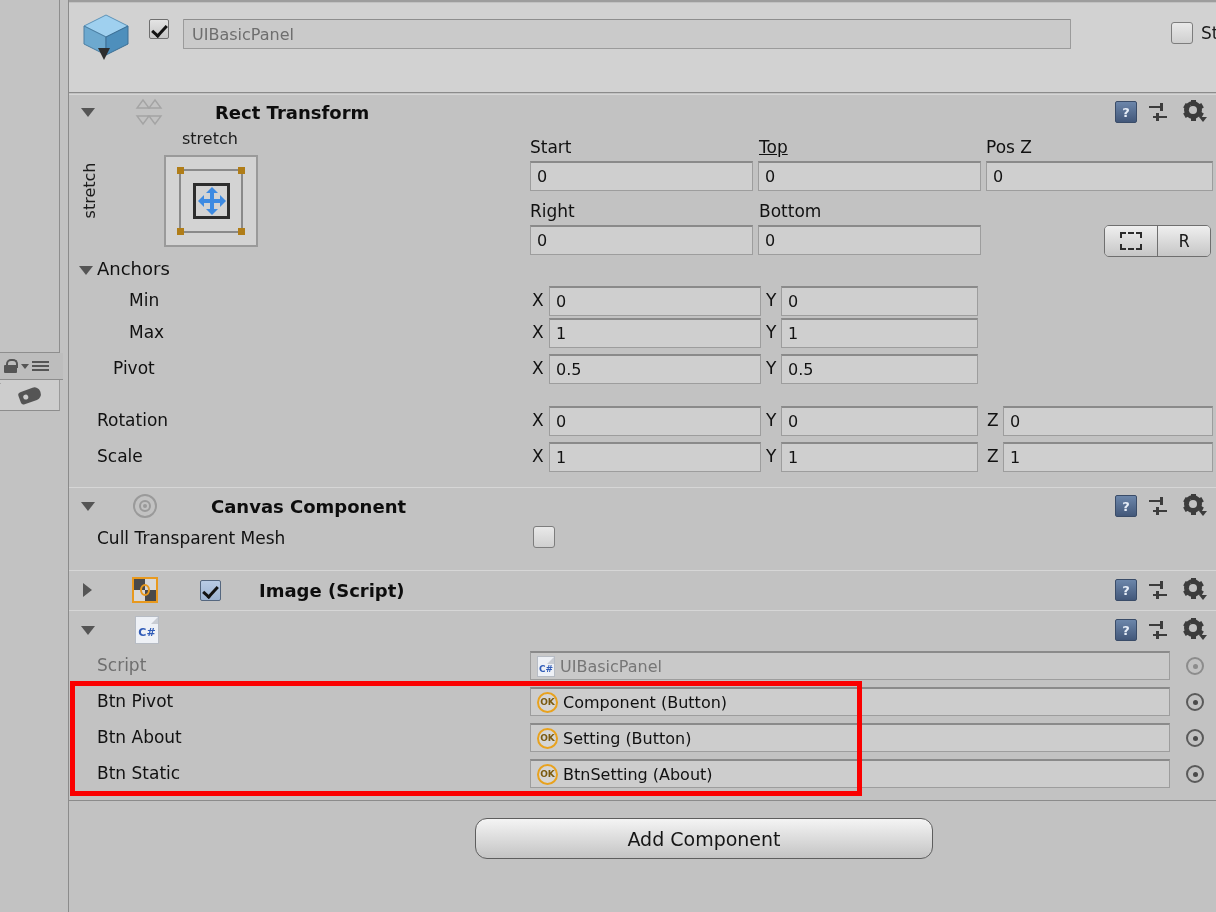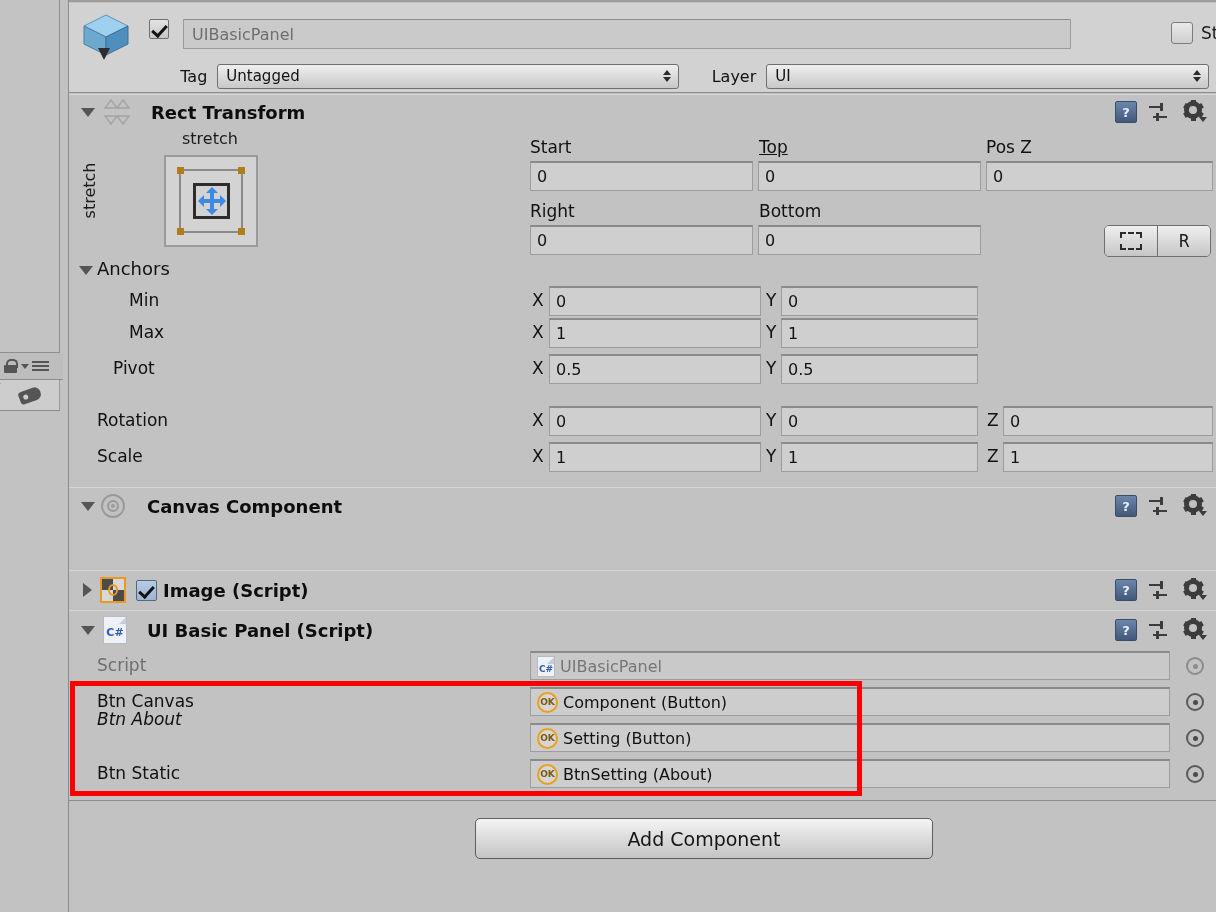--- a/index.html
+++ b/index.html
@@ -46,21 +46,21 @@
   .lbl-tag{width:60px;text-align:right;padding-right:10px;font-size:16px;}
   .lbl-layer{width:80px;text-align:right;padding-right:10px;font-size:16px;}
   .popup{height:25px;background:linear-gradient(#efefef,#c8c8c8);border:1px solid #6f6f6f;border-radius:3px;box-sizing:border-box;display:flex;align-items:center;padding:0 8px;font-size:15px;position:relative;}
   .popup .updown{position:absolute;right:7px;top:50%;transform:translateY(-50%);display:flex;flex-direction:column;align-items:center;gap:2px;}
   .popup .updown i{display:block;width:0;height:0;border-left:4px solid transparent;border-right:4px solid transparent;}
   .popup .updown i.u{border-bottom:5px solid #2b2b2b;}
   .popup .updown i.d{border-top:5px solid #2b2b2b;}
 
   
   .comp{position:absolute;left:0;width:1148px;background:#c2c2c2;border-bottom:1px solid #8b8b8b;border-top:1px solid #d6d6d6;}
-  .comp-title{position:relative;height:34px;display:flex;align-items:center;}
+  .comp-title{position:relative;height:34px;display:flex;align-items:center;gap:32px;}
   .foldout{width:0;height:0;margin-left:12px;border-left:7px solid transparent;border-right:7px solid transparent;border-top:9px solid #555;}
   .foldout.closed{border-left:9px solid #555;border-right:none;border-top:7px solid transparent;border-bottom:7px solid transparent;margin-left:14px;}
   .comp-name{font-weight:bold;font-size:18px;color:#0d0d0d;}
   .hdr-icons{position:absolute;right:10px;top:50%;transform:translateY(-50%);display:flex;align-items:center;gap:12px;}
   .ico-help{width:22px;height:22px;border-radius:2px;background:linear-gradient(#6c86aa,#43587a);border:1px solid #3a4c68;display:flex;align-items:center;justify-content:center;color:#e7eef8;font-size:13px;font-weight:bold;box-sizing:border-box;}
   .ico-preset{width:22px;height:20px;position:relative;}
   .ico-preset i{position:absolute;height:2px;background:#3c3c3c;}
   .ico-preset .l1{left:0;top:4px;width:14px;}
   .ico-preset .l2{left:4px;top:14px;width:14px;}
   .ico-preset .k1{left:11px;top:1px;width:3px;height:8px;background:#3c3c3c;}
@@ -119,21 +119,21 @@
   .obj-field{position:absolute;height:29px;background:#cdcdcd;border:1px solid #9d9d9d;border-top:2px solid #8a8a8a;box-sizing:border-box;display:flex;align-items:center;padding-left:6px;font-size:16px;gap:5px;}
   .obj-field.disabled{color:#767676;background:#c9c9c9;}
   .ok-badge{width:21px;height:21px;border-radius:50%;border:2px solid #e8a21e;box-sizing:border-box;background:#d6d6d6;display:flex;align-items:center;justify-content:center;font-size:9px;font-weight:bold;color:#7a5a10;flex:0 0 auto;}
   .picker{position:absolute;width:18px;height:18px;border-radius:50%;border:2px solid #5a5a5a;box-sizing:border-box;display:flex;align-items:center;justify-content:center;}
   .picker:after{content:"";width:5px;height:5px;border-radius:50%;background:#4a4a4a;}
   .picker.light{border-color:#8c8c8c;}
   .picker.light:after{background:#8c8c8c;}
 
   .smallchk{width:22px;height:22px;background:linear-gradient(#e9e9e9,#cfcfcf);border:1px solid #7d7d7d;border-radius:3px;box-sizing:border-box;}
 
-  .add-comp{position:absolute;left:406px;top:818px;width:458px;height:41px;border:1px solid #5e5e5e;border-radius:5px;background:linear-gradient(#f4f4f4,#c4c4c4);display:flex;align-items:center;justify-content:center;font-size:19px;color:#151515;box-sizing:border-box;}
+  .add-comp{position:absolute;left:406px;top:818px;width:458px;height:41px;border:1px solid #5e5e5e;border-radius:12px;background:linear-gradient(#f4f4f4,#c4c4c4);display:flex;align-items:center;justify-content:center;font-size:19px;color:#151515;box-sizing:border-box;}
 
   .redbox{position:absolute;left:70px;top:681px;width:792px;height:115px;border:5px solid #fa0000;box-sizing:border-box;pointer-events:none;z-index:40;}
 
   .sep{position:absolute;left:0;width:1148px;height:1px;background:#8b8b8b;}
 </style>
 </head>
 <body>
 
 <div class="root">
 
@@ -174,38 +174,20 @@
       <div class="row-name">
         <div class="chk on"></div>
         <div class="name-field">UIBasicPanel</div>
         <div class="static-wrap">
           <div class="smallchk"></div>
           <div class="static-label">Static</div>
 
         </div>
       </div>
 
-      <div class="row-tag">
-        <div class="lbl-tag">Tag</div>
-        <div class="popup" style="width:474px;">
-          <span>Untagged</span>
-          <span class="updown">
-              <i class="u"></i>
-              <i class="d"></i>
-            </span>
-        </div>
-        <div class="lbl-layer">Layer</div>
-        <div class="popup" style="width:455px;">
-          <span>UI</span>
-          <span class="updown">
-              <i class="u"></i>
-              <i class="d"></i>
-            </span>
-        </div>
-      </div>
     </div>
 
     <div class="comp" style="top:94px;height:392px;">
       <div class="comp-title">
         <div class="foldout"></div>
         <svg width="40" height="28" style="margin-left:2px;" viewBox="0 0 40 28">
           <g fill="none" stroke="#a4a4a4" stroke-width="1.4">
             <polygon points="14,2 20,10 8,10"></polygon>
               <polygon points="26,2 32,10 20,10" transform="translate(0,0)"></polygon>
             <polygon points="8,18 20,18 14,26"></polygon>
@@ -329,20 +311,24 @@
           <div class="ico-gear">
             <div class="gear-t"></div>
               <div class="gear-t gear-t2"></div>
               <div class="gear-t gear-t3"></div>
             <div class="gear-c"></div>
               <div class="gear-hole"></div>
               <div class="gear-caret"></div>
           </div>
         </div>
       </div>
+      <div style="position:relative;height:40px;">
+        <div class="rowlabel" style="left:28px;top:4px;">Cull Transparent Mesh</div>
+        <div class="smallchk" style="position:absolute;left:464px;top:2px;"></div>
+      </div>
     </div>
 
     <div class="comp" style="top:570px;height:39px;">
       <div class="comp-title" style="height:38px;">
         <div class="foldout closed"></div>
         <div class="ico-image" style="margin-left:8px;">
           <span class="q q1"></span>
             <span class="q q2"></span>
             <span class="ell"></span>
         </div>
@@ -365,21 +351,20 @@
               <div class="gear-caret"></div>
           </div>
         </div>
       </div>
     </div>
 
     <div class="comp" style="top:610px;height:189px;">
       <div class="comp-title" style="height:38px;">
         <div class="foldout"></div>
         <div class="ico-cs" style="margin-left:8px;">C#</div>
-        <div class="comp-name" style="margin-left:20px;">UI Basic Panel (Script)</div>
         <div class="hdr-icons">
           <div class="ico-help">?</div>
           <div class="ico-preset">
               <i class="l1"></i>
               <i class="k1"></i>
               <i class="l2"></i>
               <i class="k2"></i>
             </div>
           <div class="ico-gear">
             <div class="gear-t"></div>
@@ -394,28 +379,28 @@
 
       <div style="position:relative;height:150px;">
 
         <div class="rowlabel" style="left:28px;top:6px;color:#6f6f6f;">Script</div>
         <div class="obj-field disabled" style="left:461px;top:2px;width:640px;">
           <span class="ico-cs" style="width:18px;height:21px;font-size:9px;padding-bottom:2px;">C#</span>
           <span>UIBasicPanel</span>
         </div>
         <div class="picker light" style="left:1117px;top:8px;"></div>
 
-        <div class="rowlabel" style="left:28px;top:42px;">Btn Canvas</div>
+        <div class="rowlabel" style="left:28px;top:42px;">Btn Pivot</div>
         <div class="obj-field" style="left:461px;top:38px;width:640px;">
           <span class="ok-badge">OK</span>
           <span>Component (Button)</span>
         </div>
         <div class="picker" style="left:1117px;top:44px;"></div>
 
-        <div class="rowlabel" style="left:28px;top:60px;font-style:italic;">Btn About</div>
+        <div class="rowlabel" style="left:28px;top:78px;">Btn About</div>
         <div class="obj-field" style="left:461px;top:74px;width:640px;">
           <span class="ok-badge">OK</span>
           <span>Setting (Button)</span>
         </div>
         <div class="picker" style="left:1117px;top:80px;"></div>
 
         <div class="rowlabel" style="left:28px;top:114px;">Btn Static</div>
         <div class="obj-field" style="left:461px;top:110px;width:640px;">
           <span class="ok-badge">OK</span>
           <span>BtnSetting (About)</span>

